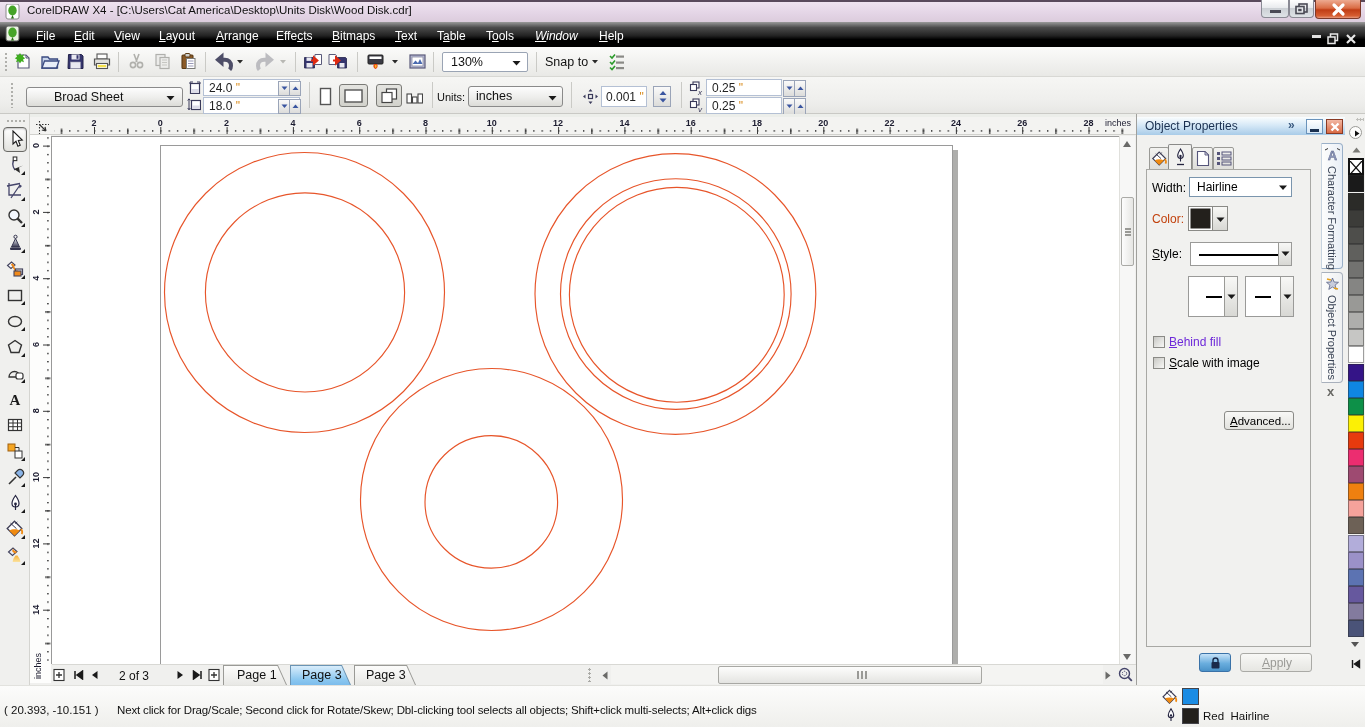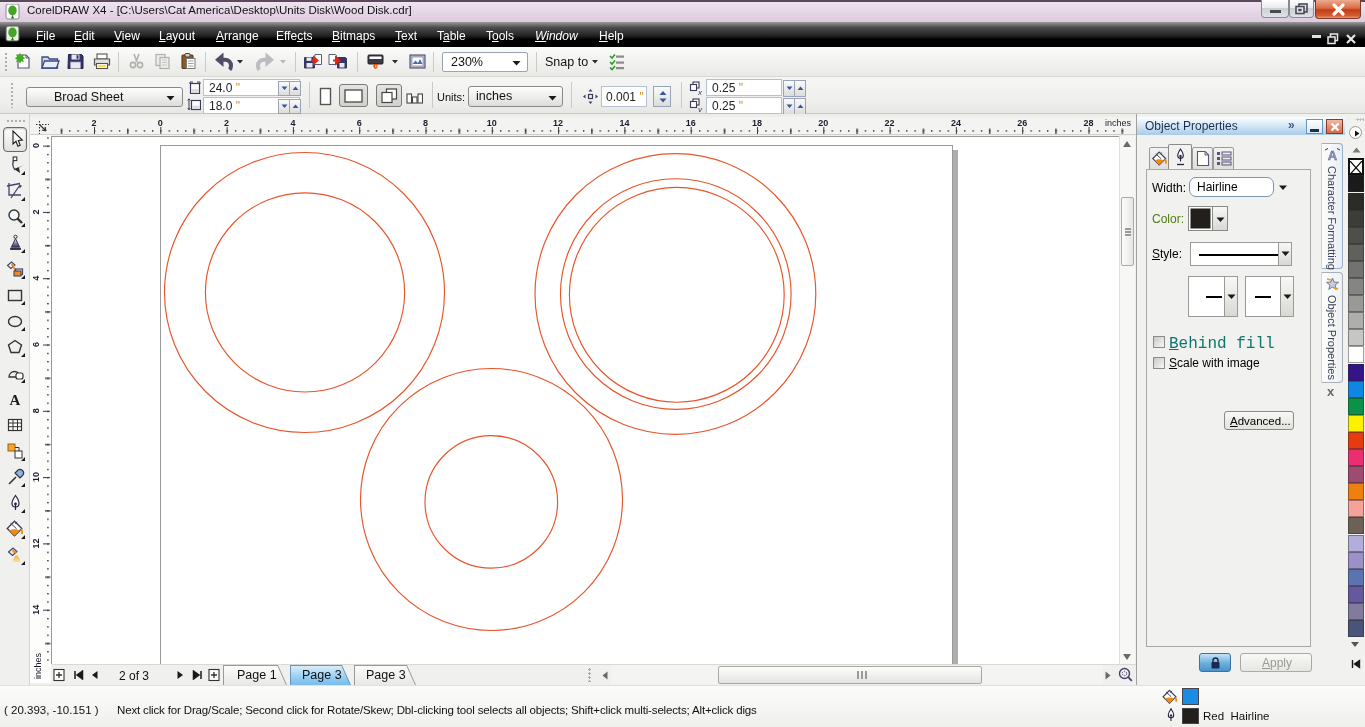--- a/index.html
+++ b/index.html
@@ -159,21 +159,21 @@
     </svg>
 
 <svg class="ab" style="left:408px;top:52px;" width="19" height="19" viewBox="0 0 19 19">
 <rect x="2" y="3" width="15" height="13" fill="#b8bcd8" stroke="#5a5a7a" stroke-width="1.2"></rect>
 <rect x="4" y="5" width="11" height="9" fill="#fff" stroke="#8a8aa0" stroke-width=".8"></rect>
 <path d="M4.5 12 l3-3.5 2.5 2.5 2-4 2.5 5 z" fill="#4a6ab0"></path>
 </svg>
 <div class="ab" style="left:433px;top:52px;width:1px;height:20px;background:#cacac6;"></div>
 
 <div class="ab" style="left:442px;top:52px;width:86px;height:20px;background:#fff;border:1px solid #9aa4b4;border-radius:2px;box-sizing:border-box;">
- <span class="ab" style="left:8px;top:2px;font-size:12.5px;color:#111;">230%</span>
+ <span class="ab" style="left:8px;top:2px;font-size:12.5px;color:#111;">130%</span>
  <svg class="ab" style="left:68px;top:7px;" width="11" height="7" viewBox="0 0 11 7">
         <path d="M1.5 1 l4 4.5 4-4.5 z" fill="#1a1a1a"></path>
       </svg>
 </div>
 <div class="ab" style="left:536px;top:52px;width:1px;height:20px;background:#cacac6;"></div>
 <span class="ab" style="left:545px;top:55px;font-size:12.5px;color:#111;">Snap to</span>
 <svg class="ab" style="left:591px;top:58px;" width="9" height="8" viewBox="0 0 9 8">
       <path d="M1 2 l3 3.5 3-3.5 z" fill="#2a2a2a"></path>
     </svg>
 
@@ -602,28 +602,28 @@
       <rect x="6" y="2" width="9" height="3" fill="none" stroke="#55557a" stroke-width="1"></rect>
 <rect x="1" y="7" width="3" height="3" fill="#55557a"></rect>
       <rect x="6" y="7" width="9" height="3" fill="none" stroke="#55557a" stroke-width="1"></rect>
 <rect x="1" y="12" width="3" height="3" fill="#55557a"></rect>
       <rect x="6" y="12" width="9" height="3" fill="none" stroke="#55557a" stroke-width="1"></rect>
 </svg>
 
 <div class="ab" style="left:1146px;top:169px;width:165px;height:478px;border:1px solid #a8a8a4;box-sizing:border-box;"></div>
 
 <span class="ab" style="left:1152px;top:181px;font-size:12px;color:#000;">Width:</span>
-<div class="ab" style="left:1189px;top:177px;width:85px;height:20px;background:#fff;border:1px solid #7a95ad;border-radius:7px;box-sizing:border-box;">
+<div class="ab" style="left:1189px;top:177px;width:103px;height:20px;background:#fff;border:1px solid #7a95ad;border-radius:0;box-sizing:border-box;">
  <span class="ab" style="left:7px;top:2px;font-size:12px;color:#000;">Hairline</span>
  <svg class="ab" style="left:88px;top:7px;" width="10" height="6" viewBox="0 0 10 6">
         <path d="M1 .5 l4 4.5 4-4.5 z" fill="#1a1a1a"></path>
       </svg>
 </div>
 
-<span class="ab" style="left:1152px;top:212px;font-size:12px;color:#4d7c0f;">Color:</span>
+<span class="ab" style="left:1152px;top:212px;font-size:12px;color:#c2410c;">Color:</span>
 <div class="ab" style="left:1188px;top:206px;width:25px;height:25px;border:1px solid #8a8a86;background:#23201c;box-sizing:border-box;box-shadow:inset 0 0 0 1.5px #fff;"></div>
 <div class="ab" style="left:1212px;top:206px;width:16px;height:25px;background:linear-gradient(#f8f8f6,#d8d8d4);border:1px solid #8a8a86;box-sizing:border-box;">
  <svg class="ab" style="left:2.5px;top:10px;" width="9" height="6" viewBox="0 0 9 6">
         <path d="M.5 .5 l4 4.5 4-4.5 z" fill="#1a1a1a"></path>
       </svg>
 </div>
 
 <span class="ab" style="left:1152px;top:247px;font-size:12px;color:#000;"><u>S</u>tyle:</span>
 <div class="ab" style="left:1190px;top:242px;width:102px;height:24px;background:#fff;border:1px solid #9a9a98;box-sizing:border-box;">
  <div class="ab" style="left:8px;top:10.5px;width:79px;height:2.4px;background:#000;"></div>
@@ -645,21 +645,21 @@
 <div class="ab" style="left:1245px;top:276px;width:49px;height:41px;background:#fff;border:1px solid #9a9a98;box-sizing:border-box;">
  <div class="ab" style="left:9px;top:18.5px;width:16px;height:2.6px;background:#000;"></div>
  <div class="ab" style="left:34px;top:0;width:13px;height:39px;background:linear-gradient(#f8f8f6,#d8d8d4);border-left:1px solid #9a9a96;box-sizing:border-box;">
   <svg class="ab" style="left:2px;top:17px;" width="9" height="6" viewBox="0 0 9 6">
           <path d="M.5 .5 l4 4.5 4-4.5 z" fill="#1a1a1a"></path>
         </svg>
  </div>
 </div>
 
 <div class="ab" style="left:1153px;top:336px;width:12px;height:12px;background:linear-gradient(135deg,#c8c8c4,#f8f8f6);border:1px solid #8a8a86;box-sizing:border-box;"></div>
-<span class="ab" style="left:1169px;top:335px;font-size:16px;color:#0f766e;font-family:Liberation Mono, monospace;"><u>B</u>ehind fill</span>
+<span class="ab" style="left:1169px;top:335px;font-size:12px;color:#6d28d9;"><u>B</u>ehind fill</span>
 <div class="ab" style="left:1153px;top:357px;width:12px;height:12px;background:linear-gradient(135deg,#c8c8c4,#f8f8f6);border:1px solid #8a8a86;box-sizing:border-box;"></div>
 <span class="ab" style="left:1169px;top:356px;font-size:12px;color:#000;"><u>S</u>cale with image</span>
 
 <div class="ab" style="left:1224px;top:411px;width:70px;height:19px;background:linear-gradient(#f8f8f6,#e2e2de);border:1px solid #8a8a86;border-radius:3px;box-sizing:border-box;">
  <span class="ab" style="left:5px;top:2.5px;font-size:11.5px;color:#000;"><u>A</u>dvanced...</span>
 </div>
 
 <div class="ab" style="left:1199px;top:653px;width:32px;height:19px;background:linear-gradient(#c6e2f8,#6aaede 55%,#4a92c8);border:1px solid #3a72a8;border-radius:3px;box-sizing:border-box;">
  <svg class="ab" style="left:9px;top:3px;" width="13" height="13" viewBox="0 0 13 13">
  <path d="M4 5 v-1.5 a2.5 2.5 0 0 1 5 0 V5" fill="none" stroke="#1a2a4a" stroke-width="1.4"></path>

